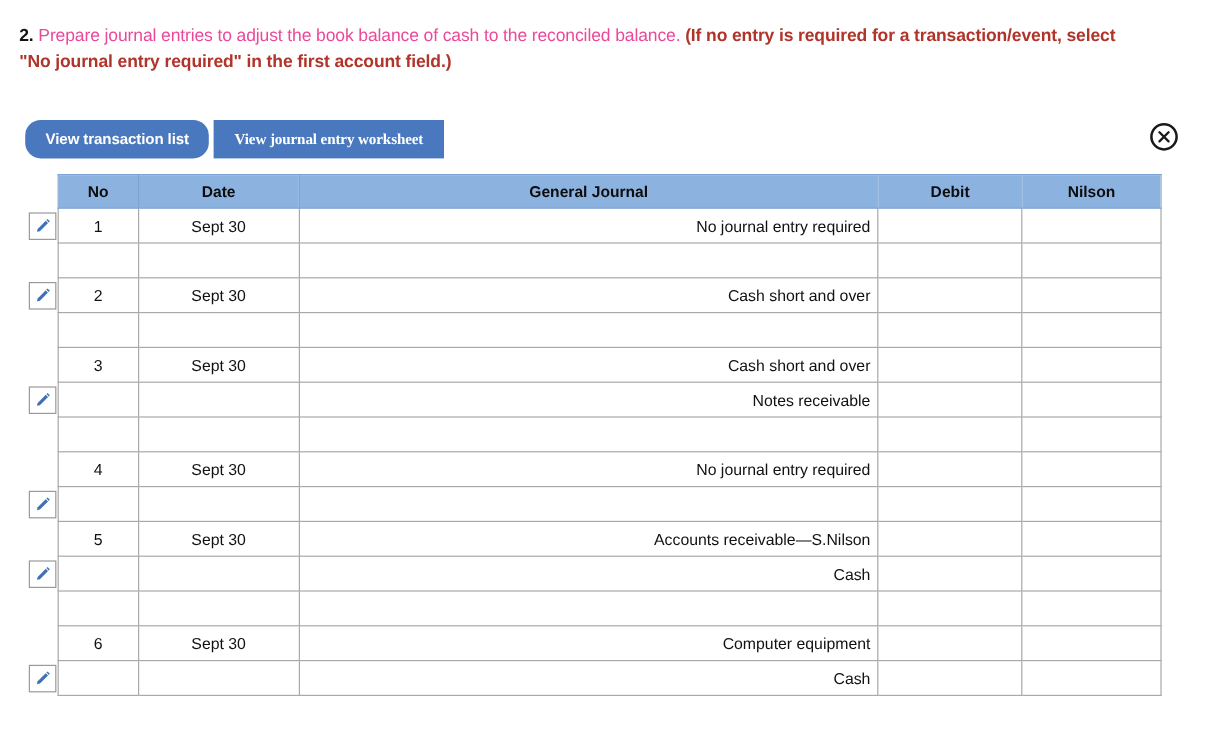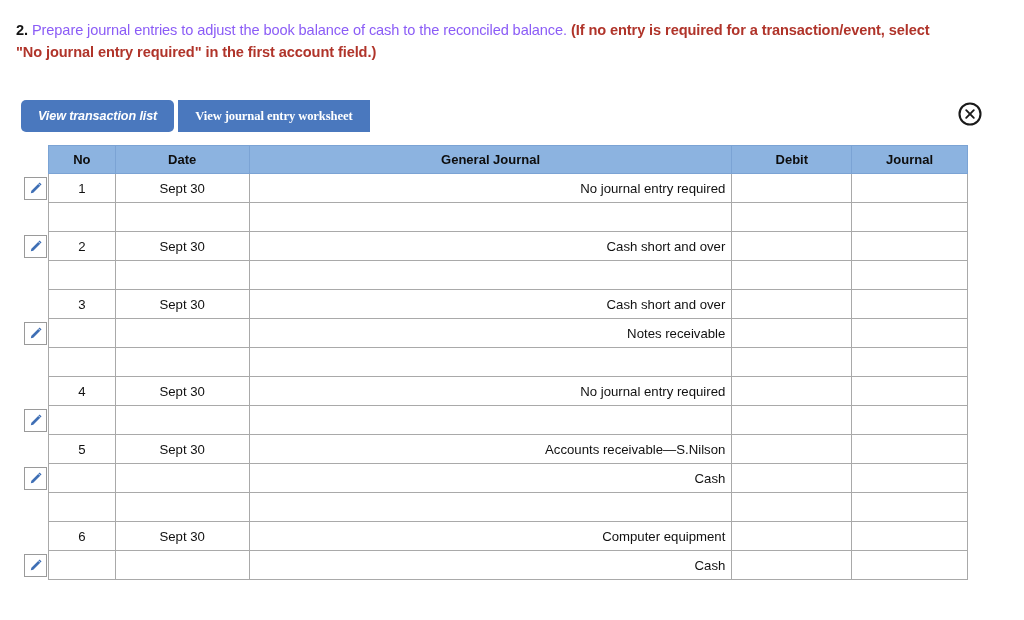--- a/index.html
+++ b/index.html
@@ -24,21 +24,21 @@
     position: absolute;
     left: 16px;
     top: 20px;
     width: 930px;
     font-size: 14.6px;
     line-height: 1.48;
     color: #1b1b1b;
     letter-spacing: -0.1px;
   }
   .prompt-num { font-weight: bold; color: #141414; }
-  .prompt-main { font-weight: normal; color: #8b5cf6; }
+  .prompt-main { font-weight: normal; color: #ec4899; }
   .prompt-note { font-weight: bold; color: #b0342a; }
 
   
   .btn-row {
     position: absolute;
     left: 21px;
     top: 100px;
     display: flex;
     align-items: stretch;
     gap: 4px;
@@ -50,21 +50,21 @@
     font-weight: bold;
     letter-spacing: -0.1px;
     border: none;
     padding: 0 17px;
     height: 32px;
     line-height: 32px;
     white-space: nowrap;
     cursor: pointer;
     font-family: "Liberation Sans", sans-serif;
   }
-  .btn-rounded { border-radius: 5px; font-style: italic; }
+  .btn-rounded { border-radius: 13px; }
   .btn-square  { border-radius: 0; font-family: Liberation Serif, serif; }
 
   
   .close-icon {
     position: absolute;
     left: 957px;
     top: 101px;
     width: 26px;
     height: 26px;
     cursor: pointer;
@@ -145,21 +145,21 @@
   </div>
 
   <div class="table-area">
     <table class="journal">
       <thead>
         <tr>
           <th class="col-no">No</th>
           <th class="col-date">Date</th>
           <th class="col-gj">General Journal</th>
           <th class="col-debit">Debit</th>
-          <th class="col-credit">Journal</th>
+          <th class="col-credit">Nilson</th>
         </tr>
       </thead>
       <tbody>
           <tr>
             <td class="col-no">1</td>
             <td class="col-date">Sept 30</td>
             <td class="col-gj">No journal entry required</td>
             <td class="col-debit"></td>
             <td class="col-credit"></td>
           </tr>

